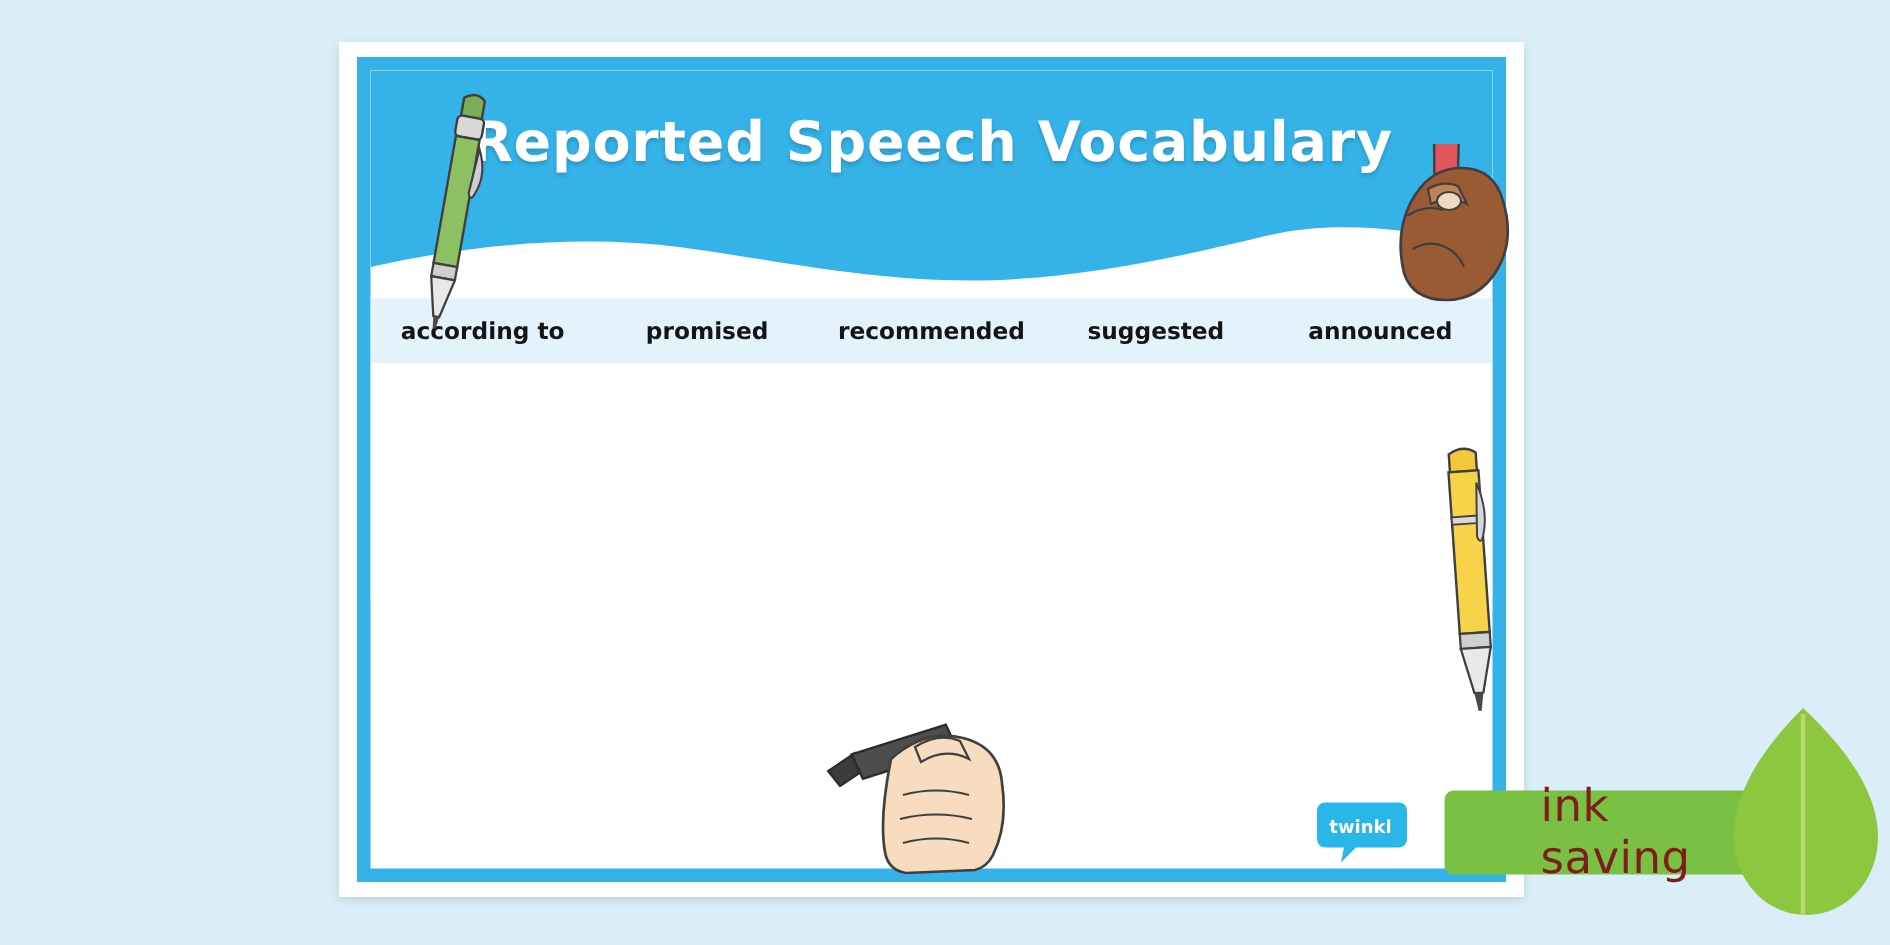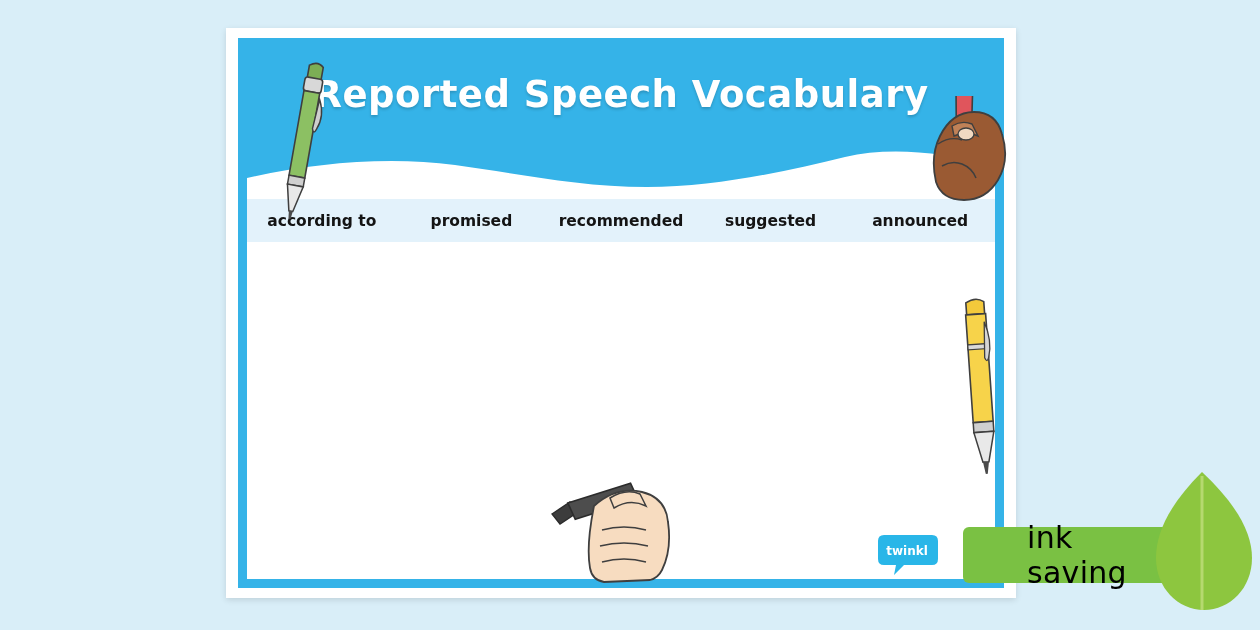--- a/index.html
+++ b/index.html
@@ -129,21 +129,21 @@
     border-radius: 6px;
     z-index: 8;
     display: flex;
     align-items: center;
     box-sizing: border-box;
     padding-left: 64px;
   }
   .eco-ink {
     font-family: "DejaVu Sans", sans-serif;
     font-size: 30px;
-    color: #000000;
+    color: #7f1d1d;
     letter-spacing: .3px;
   }
   .eco-word {
     font-family: "DejaVu Sans", sans-serif;
     font-weight: bold;
     font-size: 30px;
     color: #ffffff;
     margin-left: 12px;
   }
   .leaf {

